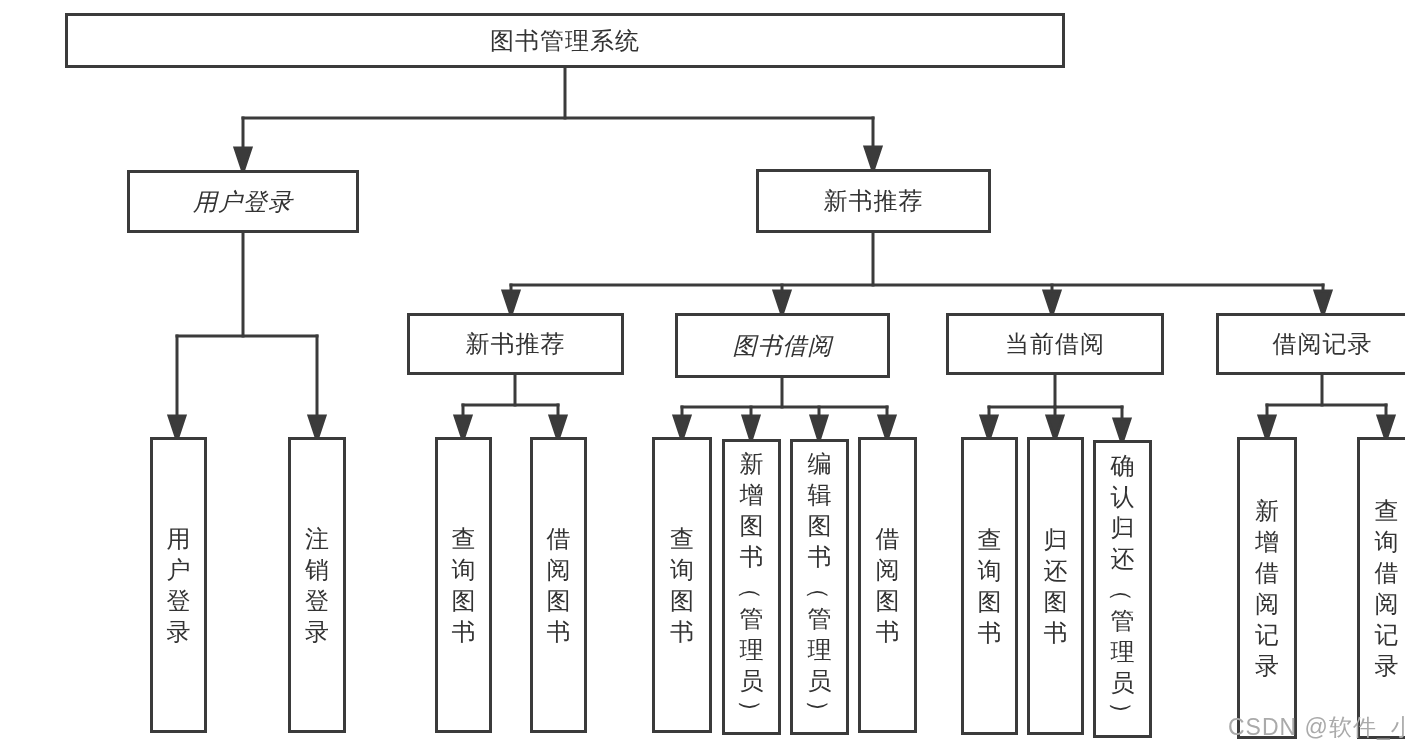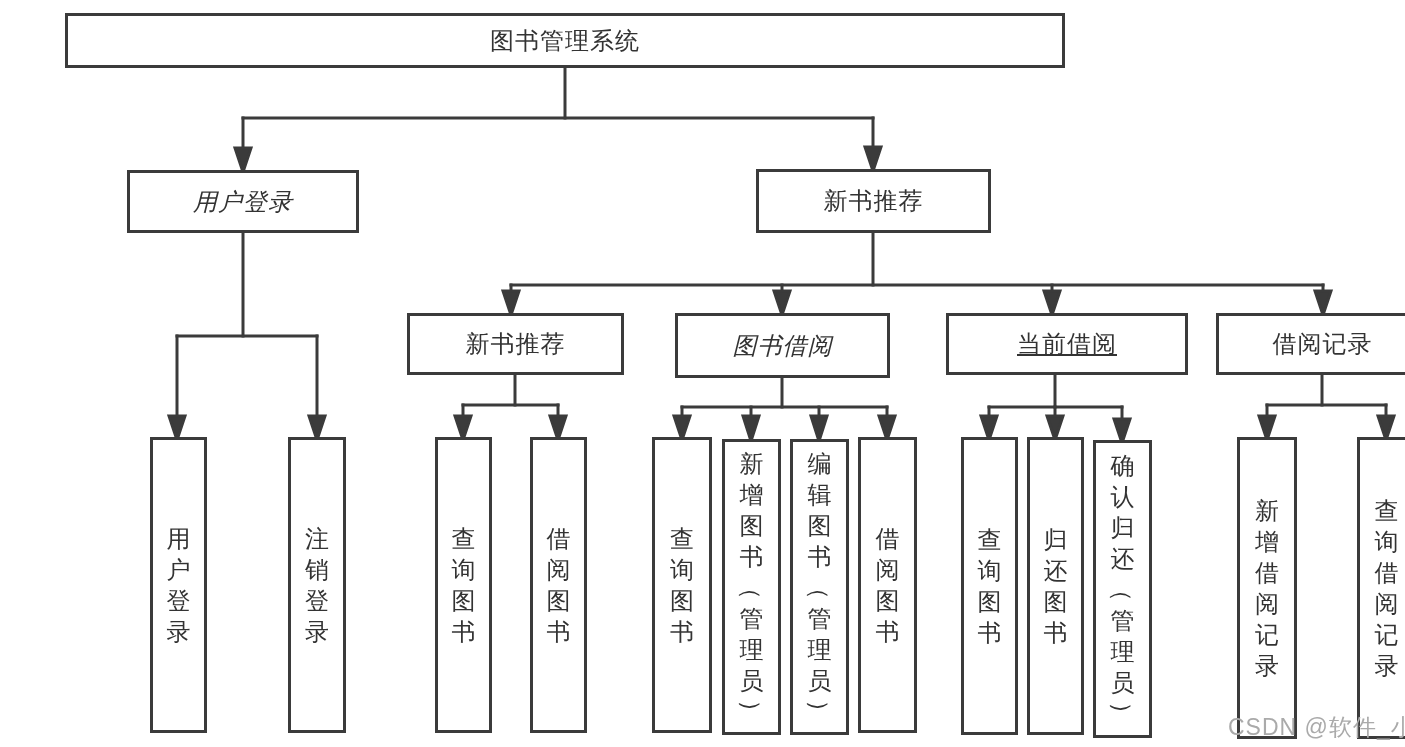--- a/index.html
+++ b/index.html
@@ -144,21 +144,21 @@
     </g>
   </svg>
 
   <div class="node" style="left:21px; top:13px; width:1000px; height:55px;">图书管理系统</div>
 
   <div class="node" style="left:83px; top:170px; width:232px; height:63px;font-style:italic;">用户登录</div>
   <div class="node" style="left:712px; top:169px; width:235px; height:64px;">新书推荐</div>
 
   <div class="node" style="left:363px; top:313px; width:217px; height:62px;">新书推荐</div>
   <div class="node" style="left:631px; top:313px; width:215px; height:65px;font-style:italic;">图书借阅</div>
-  <div class="node" style="left:902px; top:313px; width:242px; height:62px;text-decoration:underline;">当前借阅</div>
+  <div class="node" style="left:902px; top:313px; width:218px; height:62px;">当前借阅</div>
   <div class="node" style="left:1172px; top:313px; width:213px; height:62px;">借阅记录</div>
 
   <div class="node leaf" style="left:106px; top:437px; width:57px; height:296px;">
       <span class="vchar">用</span>
       <span class="vchar">户</span>
       <span class="vchar">登</span>
       <span class="vchar">录</span>
     </div>
   <div class="node leaf" style="left:244px; top:437px; width:58px; height:296px;">
       <span class="vchar">注</span>

